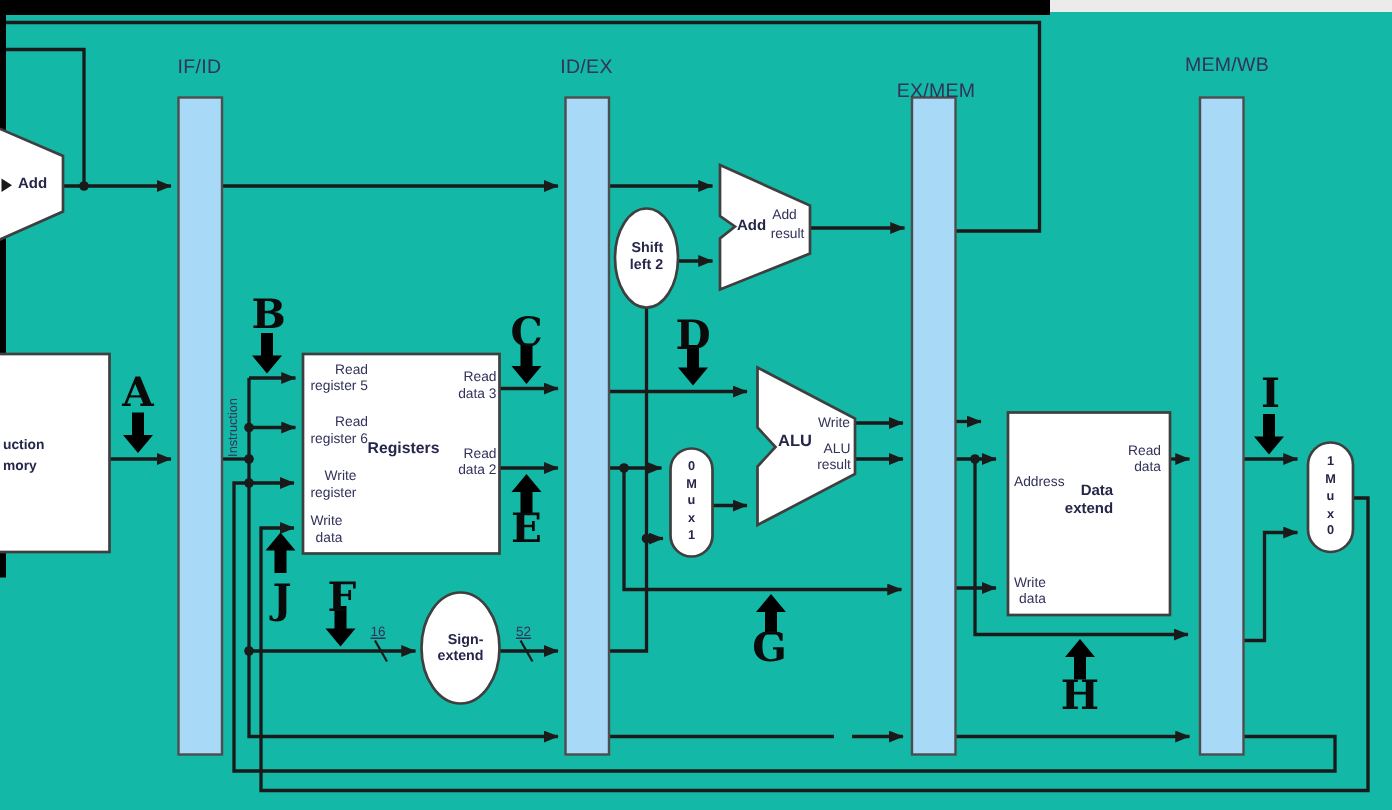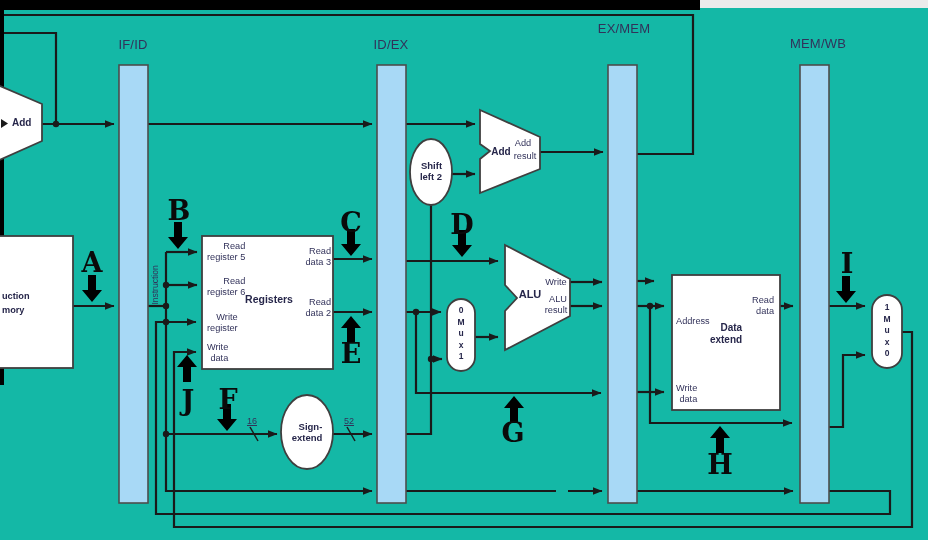--- a/index.html
+++ b/index.html
@@ -122,21 +122,21 @@
       <polygon points="223,404 231,404 231,419 237,419 227,431 217,419 223,419"></polygon>
       <polygon points="510,423 518,423 518,408 524,408 514,396 504,408 510,408"></polygon>
       <polygon points="716,453 724,453 724,438 730,438 720,426 710,438 716,438"></polygon>
       <polygon points="842,276 850,276 850,291 856,291 846,303 836,291 842,291"></polygon>
       <polygon points="183,382 191,382 191,367 197,367 187,355 177,367 183,367"></polygon>
     </g>
   </svg>
 
   <div class="lbl stage c" style="left:133px;top:44px">IF/ID</div>
   <div class="lbl stage c" style="left:391px;top:44px">ID/EX</div>
-  <div class="lbl stage c" style="left:624px;top:28px">EX/MEM</div>
+  <div class="lbl stage c" style="left:624px;top:60px">EX/MEM</div>
   <div class="lbl stage c" style="left:818px;top:43px">MEM/WB</div>
 
   <div class="lbl port bold" style="left:2px;top:291px">uction</div>
   <div class="lbl port bold" style="left:2px;top:305px">mory</div>
 
   <div class="lbl bold" style="left:12px;top:117px;font-size:10px">Add</div>
 
   <div class="lbl rot" style="left:155px;top:285px">Instruction</div>
 
   <div class="lbl port two" style="left:207px;top:241px">

